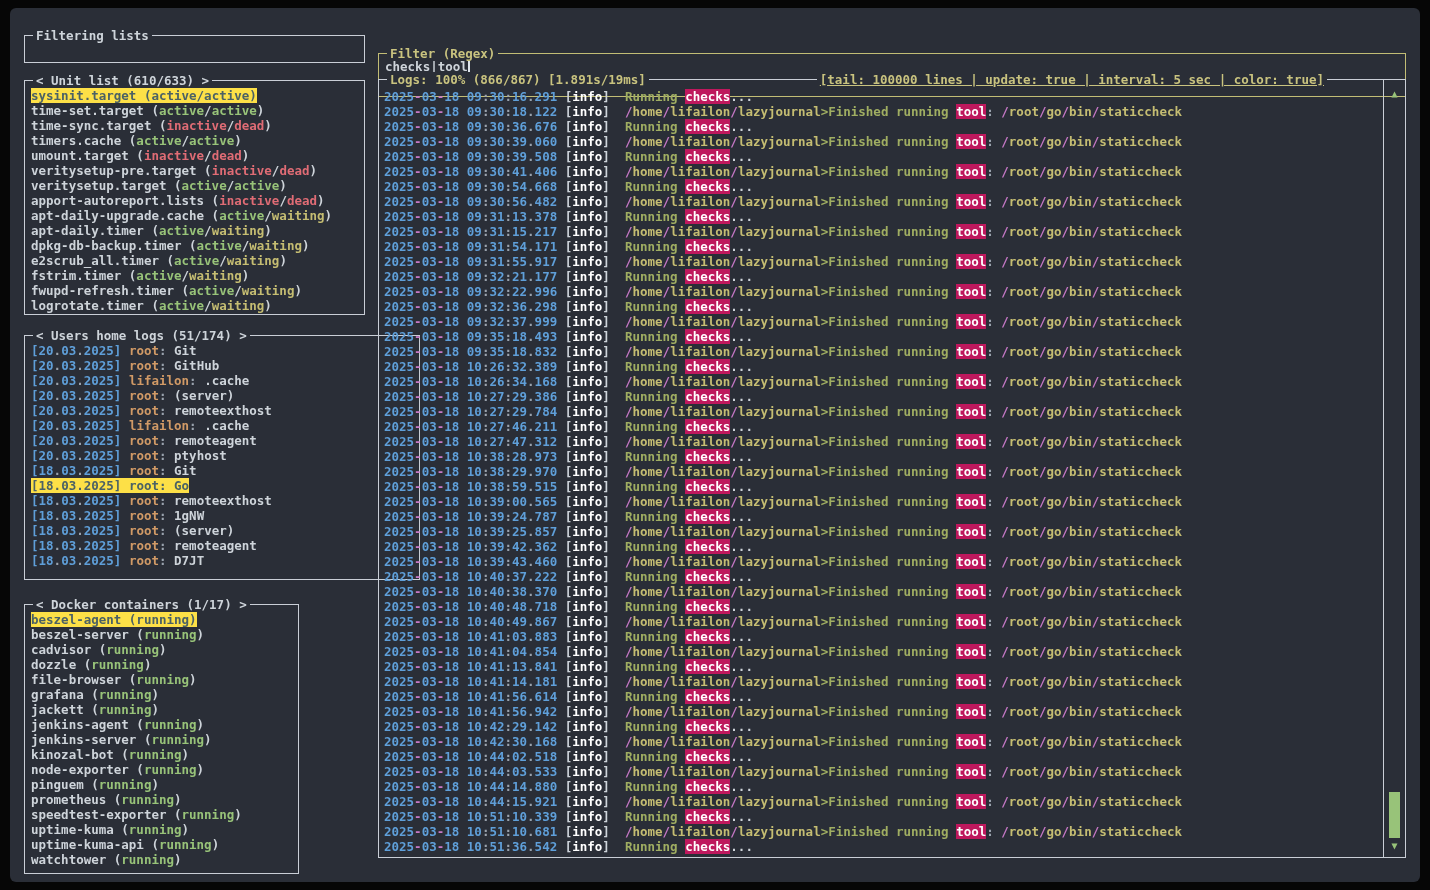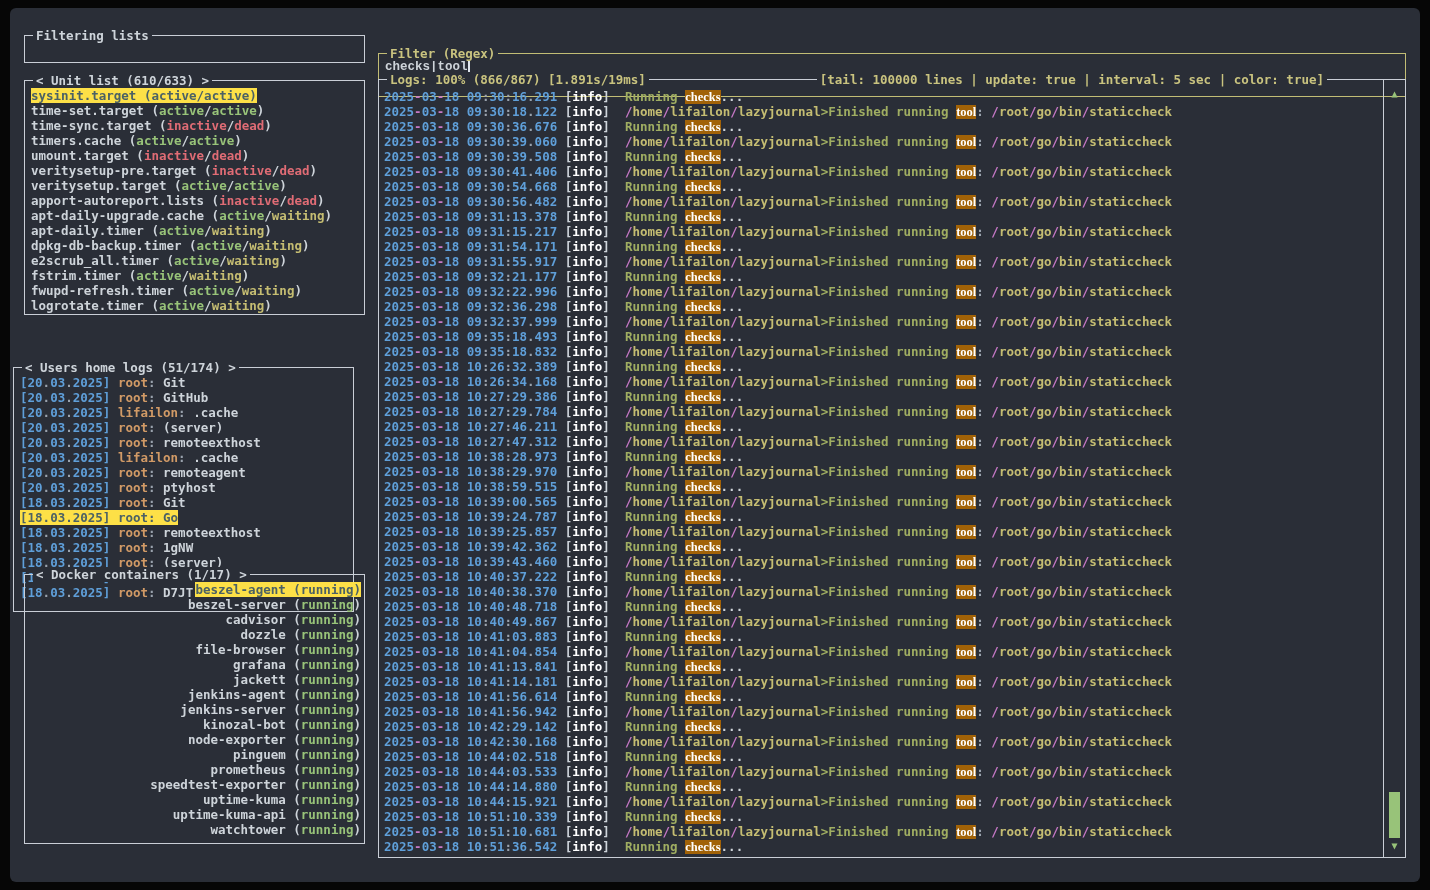--- a/index.html
+++ b/index.html
@@ -18,46 +18,46 @@
     position:absolute; left:10px; top:8px; width:1410px; height:874px;
     background:#2a2e37; border-radius:6px;
   }
   .panel { position:absolute; border:1px solid #c9ced6; }
   .panel.olive { border-color:#c2bd75; }
   .panel-title {
     position:absolute; top:-8px; left:8px;
     background:#2a2e37; padding:0 3px; white-space:pre; color:#ced4da;
   }
   .panel-title.olive-t { color:#c9c37f; }
-  .panel-title.right-t { left:auto; right:78px; }
+  .panel-title.right-t { left:auto; right:78px;text-decoration:underline; }
   .list { padding:7px 3px 0 6px; }
   .row { height:15px; white-space:pre; overflow:hidden; }
-  .input-area { padding:5px 3px 0 6px; white-space:pre;font-family:Liberation Mono, monospace; }
+  .input-area { padding:5px 3px 0 6px; white-space:pre; }
 
   
   .lp-filter { left:14px;  top:27px;  width:341px;  height:28px; }
   .lp-units  { left:14px;  top:72px;  width:341px;  height:235px; }
-  .lp-users  { left:3px;  top:327px; width:341px;  height:245px;margin-top:32px; }
-  .lp-docker { left:14px;  top:566px; width:341px;  height:270px;text-align:right; }
+  .lp-users  { left:14px;  top:327px; width:396px;  height:245px; }
+  .lp-docker { left:14px;  top:596px; width:275px;  height:270px; }
   .rp-filter { left:368px; top:45px;  width:1028px; height:44px; }
   .rp-logs   { left:368px; top:71px;  width:1028px; height:779px; }
   .logs-viewport { padding:9px 26px 0 5px; }
 
   
   .fg   { color:#ced4da; }
   .grn  { color:#98c379; }
   .red  { color:#e06c75; }
   .yel  { color:#c5bd72; }
   .blu  { color:#5f9fd9; }
   .mag  { color:#c678c6; }
   .gry  { color:#9aa3ae; }
   .teal { color:#ffffff; }
   .org  { color:#d19a66; }
   .olv  { color:#a0ae62; }
-  .hl   { background:#a16207; color:#ffffff;font-family:Liberation Serif, serif; }
+  .hl   { background:#be185d; color:#ffffff; }
   .sel  { background:#fde047; color:#4b6165; }
   .sel span { color:#4b6165 !important; background:transparent !important; }
 
   .cursor {
     display:inline-block; width:2px; height:13px;
     background:#dfe5ec; vertical-align:-2px;
   }
 
   
   .scrollcol {

